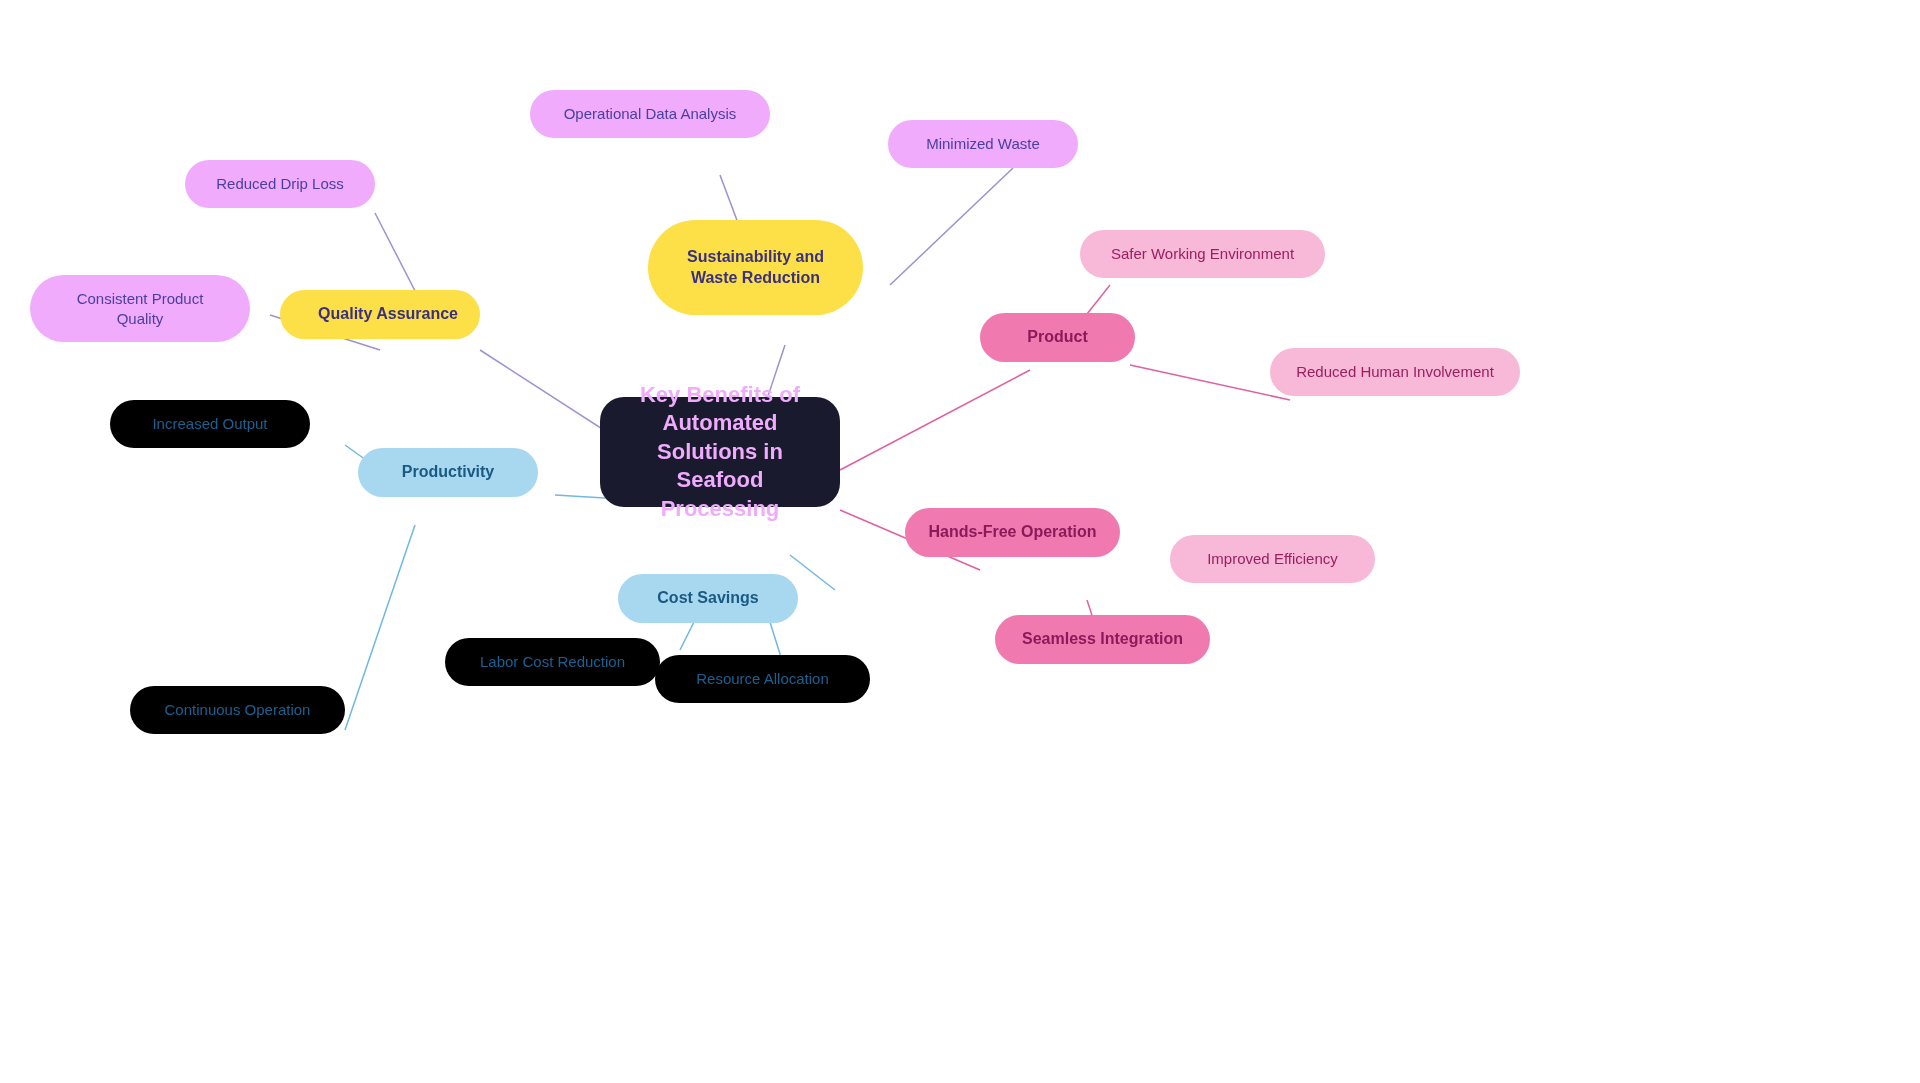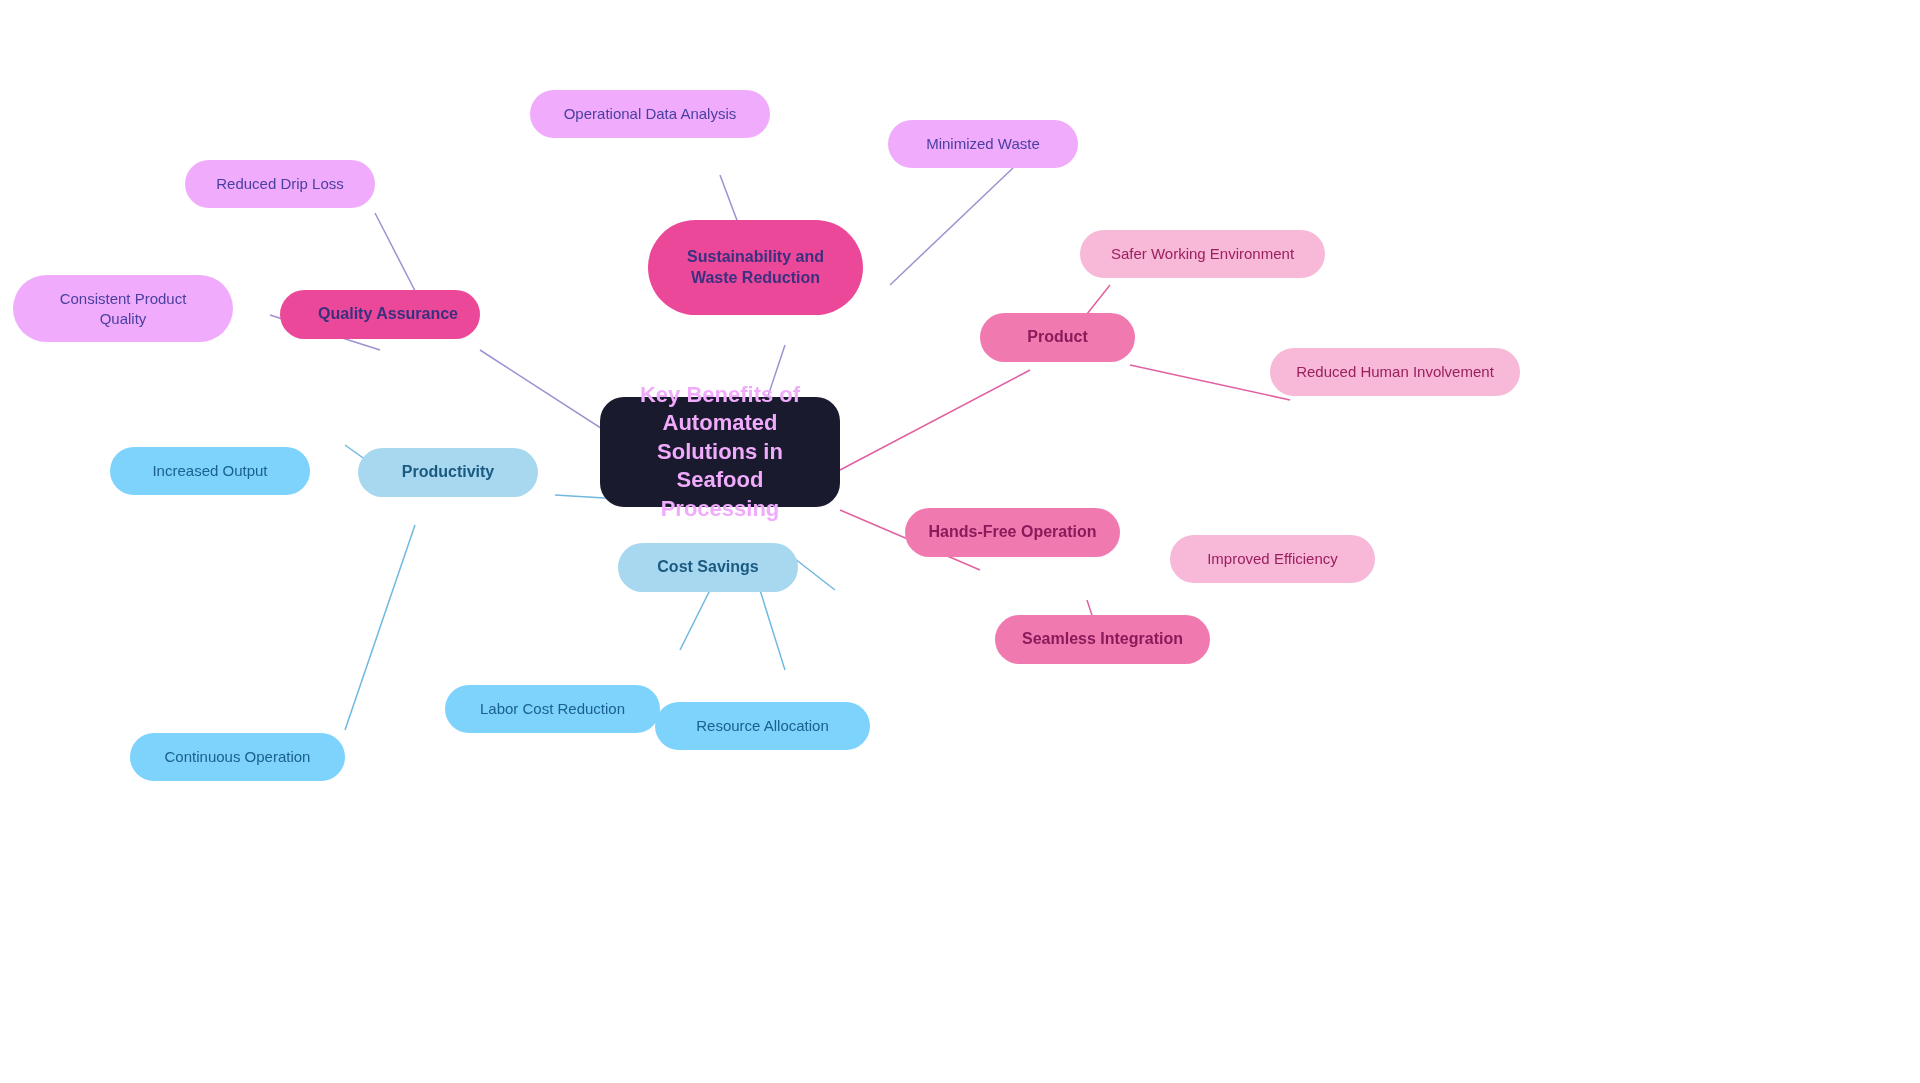--- a/index.html
+++ b/index.html
@@ -32,21 +32,21 @@
     .node-center {
       background: #1a1a2e;
       color: #f0abfc;
       font-size: 22px;
       font-weight: 600;
       width: 240px;
       height: 110px;
       border-radius: 24px;
     }
     .node-purple-mid {
-      background: #ec4899;
+      background: #fde047;
       color: #3a3080;
       font-size: 16px;
       font-weight: 600;
     }
     .node-purple-sm {
       background: #f0abfc;
       color: #4a3fa0;
       font-size: 15px;
     }
     .node-pink-mid {
@@ -60,24 +60,23 @@
       color: #9b2060;
       font-size: 15px;
     }
     .node-blue-mid {
       background: #a8d8f0;
       color: #1a5a80;
       font-size: 16px;
       font-weight: 600;
     }
     .node-blue-sm {
-      background: #7dd3fc;
+      background: #000000;
       color: #1a6090;
       font-size: 15px;
-      margin-top: 47px;
     }
   </style>
 </head>
 <body>
 
 <svg id="connections">
 
   <line x1="720" y1="505" x2="480" y2="350" stroke="#a090d0" stroke-width="1.5" fill="none"></line>
 
   <line x1="430" y1="320" x2="375" y2="213" stroke="#a090d0" stroke-width="1.5"></line>
@@ -120,21 +119,21 @@
 </div>
 
 <div class="node node-purple-mid" style="left:280px; top:290px; width:200px;justify-content:flex-end;">
   <span>Quality Assurance</span>
 </div>
 
 <div class="node node-purple-sm" style="left:185px; top:160px; width:190px;">
   <span>Reduced Drip Loss</span>
 </div>
 
-<div class="node node-purple-sm" style="left:13px; top:275px; width:220px;">
+<div class="node node-purple-sm" style="left:30px; top:275px; width:220px;">
   <span>Consistent Product Quality</span>
 </div>
 
 <div class="node node-purple-mid" style="left:648px; top:220px; width:215px; height:95px;">
   <span>Sustainability and Waste Reduction</span>
 </div>
 
 <div class="node node-purple-sm" style="left:530px; top:90px; width:240px;">
   <span>Operational Data Analysis</span>
 </div>
@@ -172,21 +171,21 @@
 </div>
 
 <div class="node node-blue-sm" style="left:110px; top:400px; width:200px;">
   <span>Increased Output</span>
 </div>
 
 <div class="node node-blue-sm" style="left:130px; top:686px; width:215px;">
   <span>Continuous Operation</span>
 </div>
 
-<div class="node node-blue-mid" style="left:618px; top:543px; width:180px;">
+<div class="node node-blue-mid" style="left:618px; top:574px; width:180px;">
   <span>Cost Savings</span>
 </div>
 
 <div class="node node-blue-sm" style="left:445px; top:638px; width:215px;">
   <span>Labor Cost Reduction</span>
 </div>
 
 <div class="node node-blue-sm" style="left:655px; top:655px; width:215px;">
   <span>Resource Allocation</span>
 </div>

